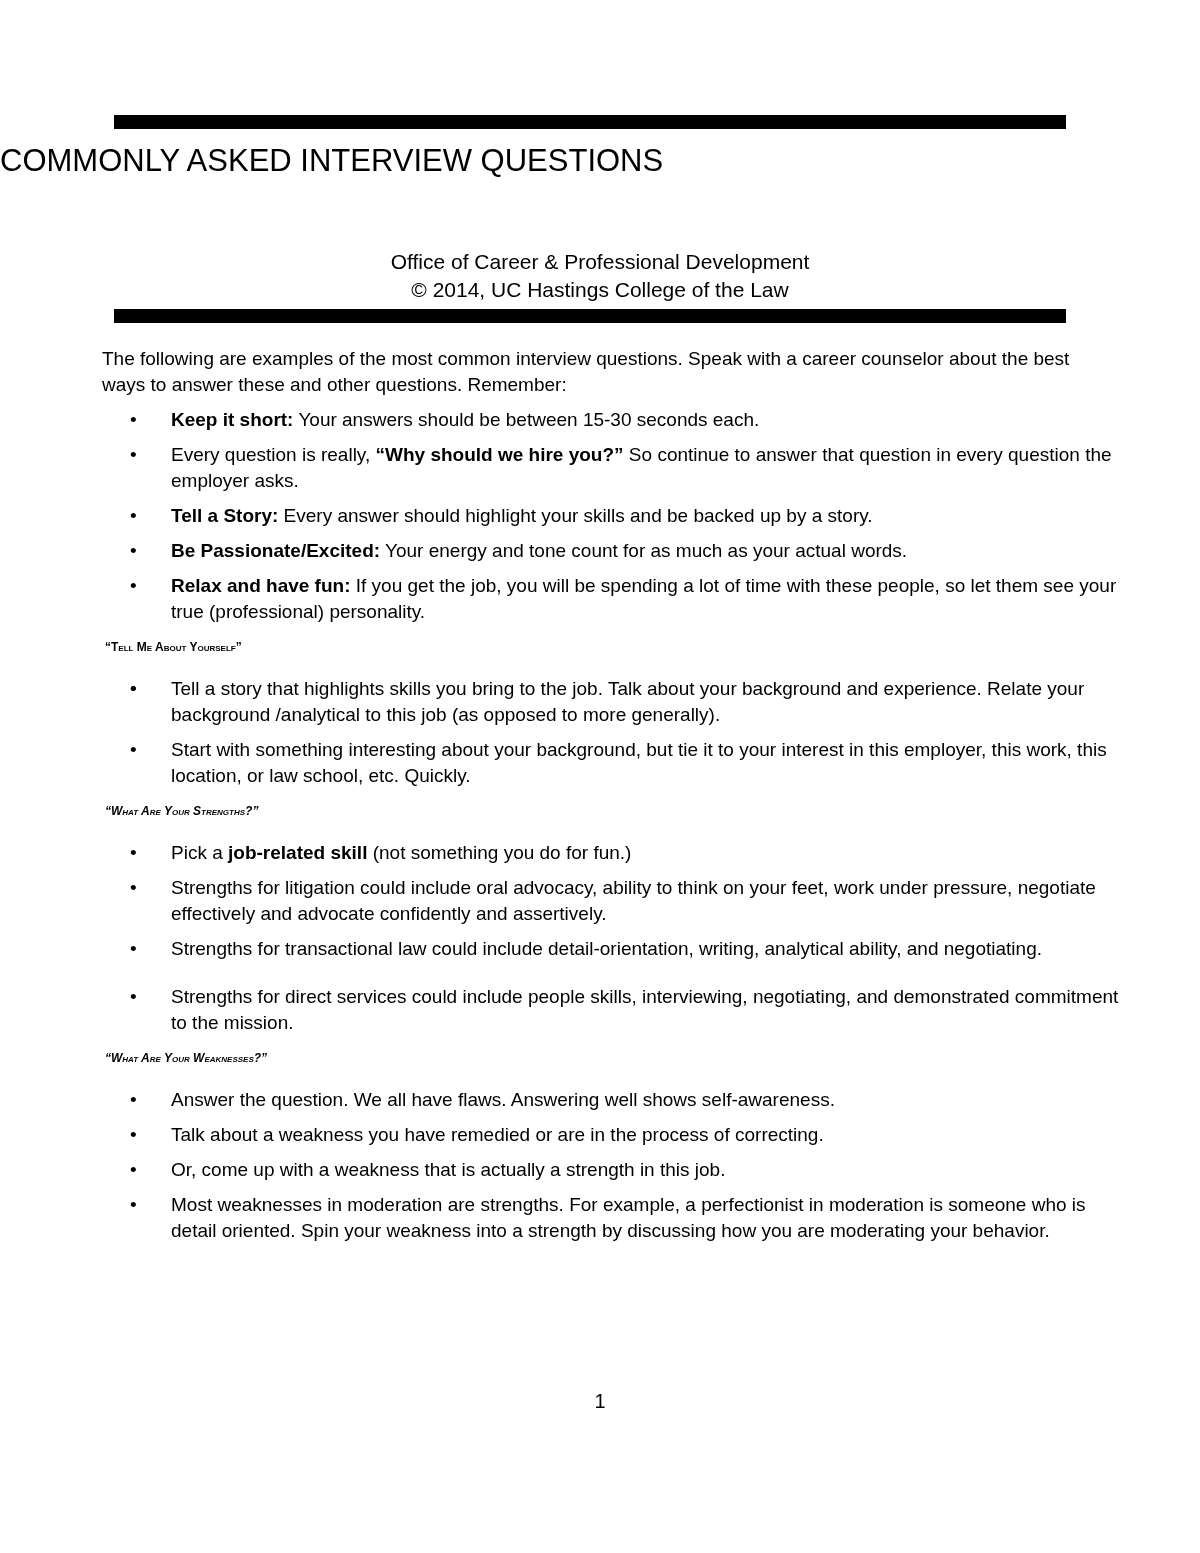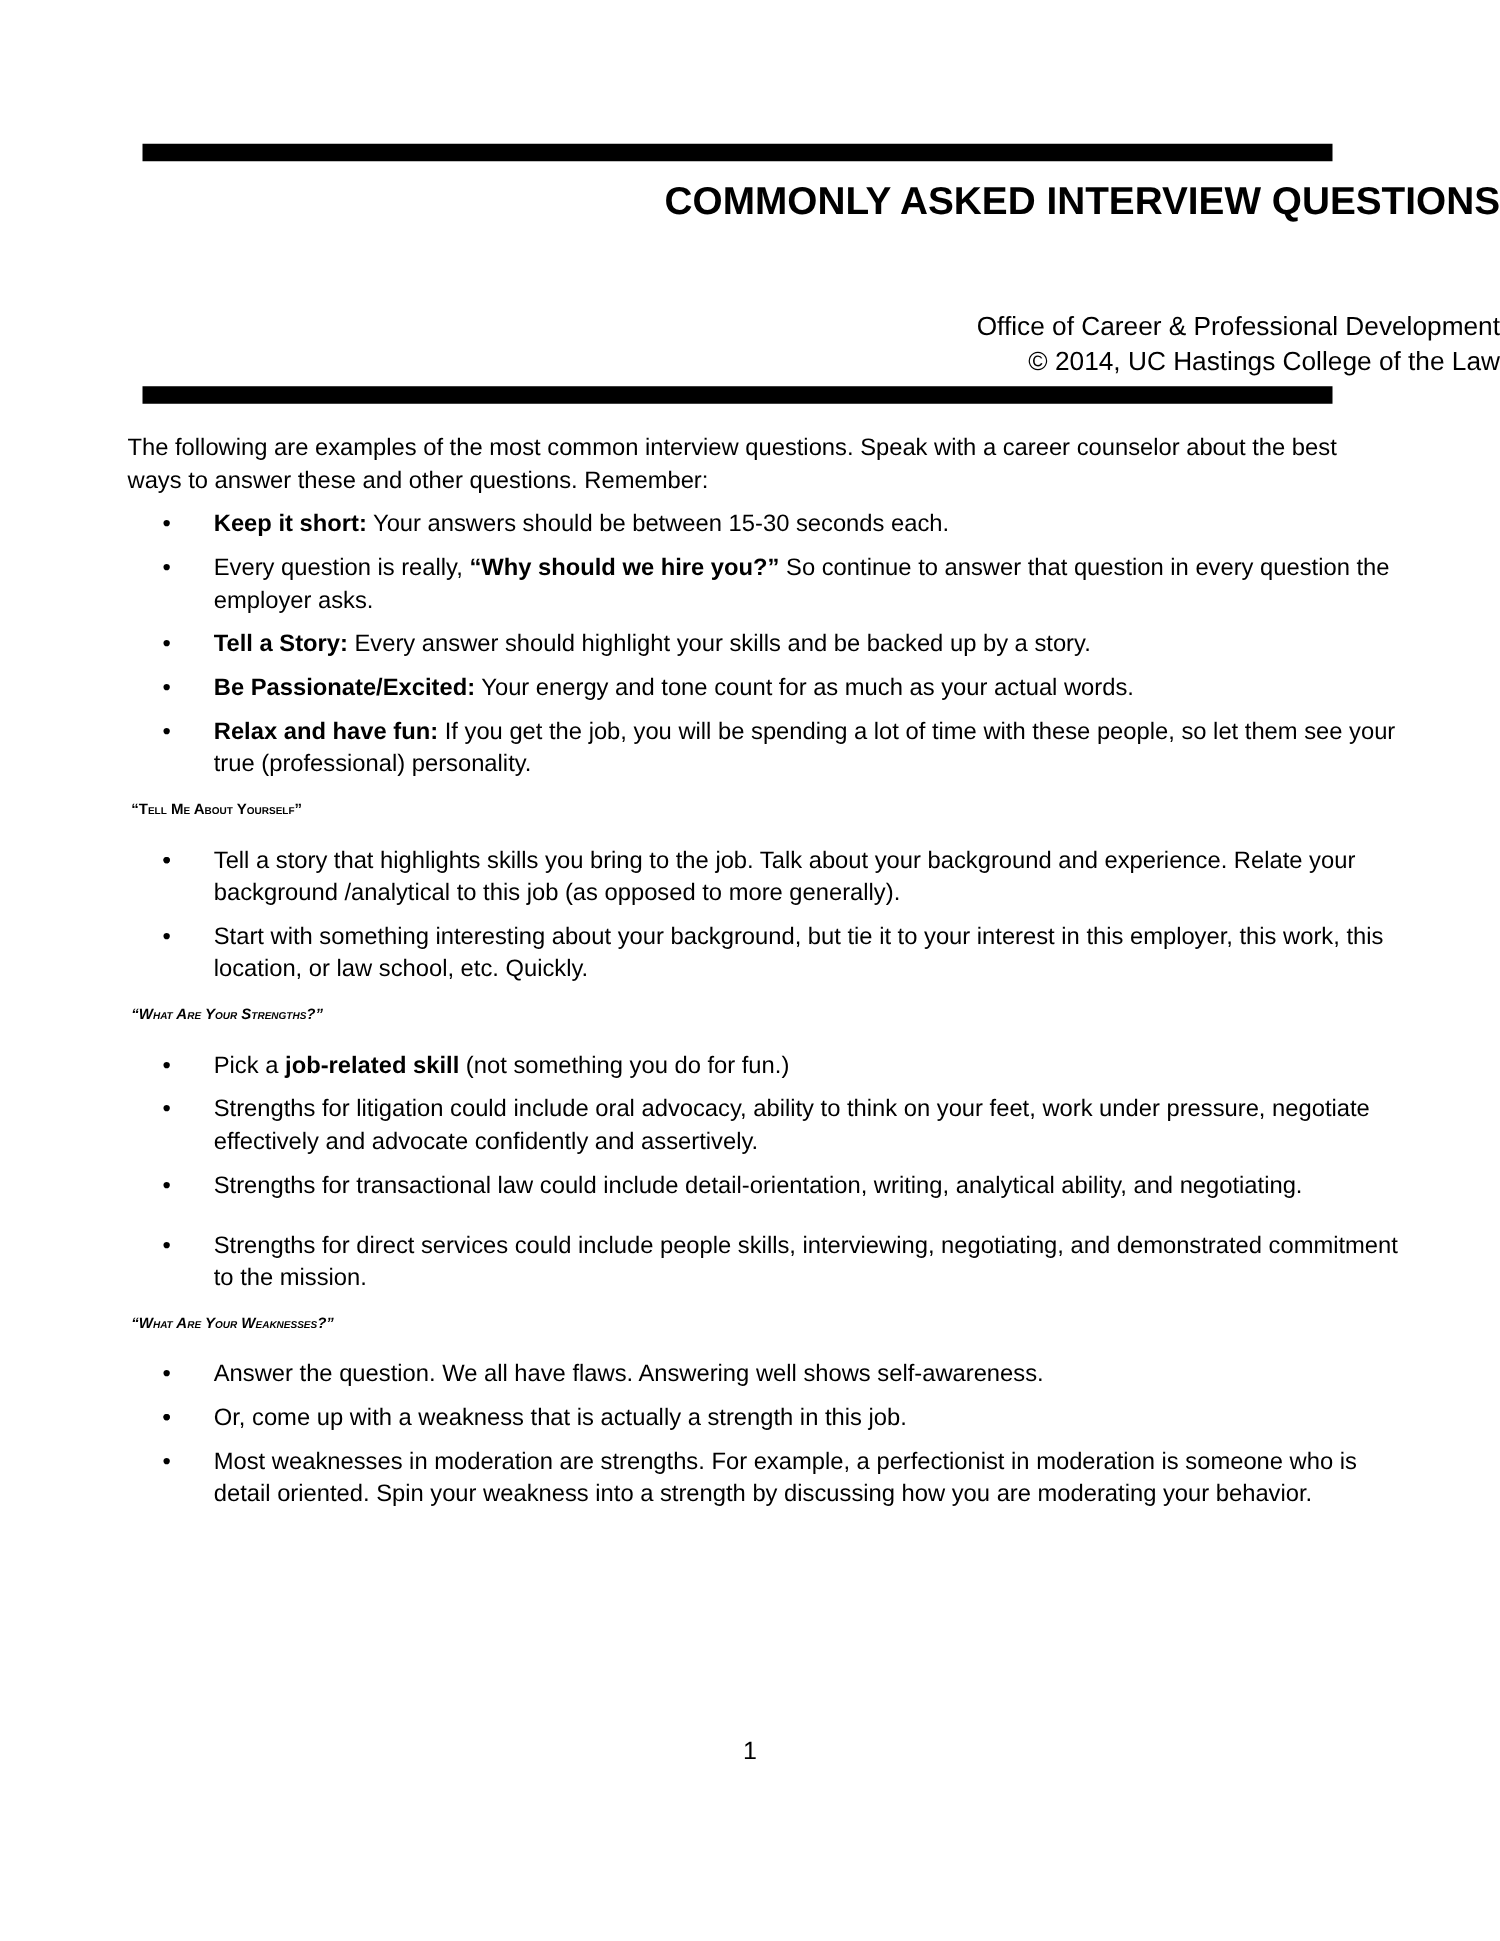--- a/index.html
+++ b/index.html
@@ -4,25 +4,25 @@
 <style>
   html, body { margin: 0; padding: 0; background: #ffffff; }
   body {
     width: 1200px; height: 1553px; position: relative; overflow: hidden;
     font-family: "Liberation Sans", sans-serif; color: #000;
   }
   .bar { position: absolute; left: 114px; width: 952px; height: 14px; background: #000; }
   .bar.top { top: 115px; }
   .bar.bottom { top: 309px; }
   .title {
-    position: absolute; left: 0; width: 1200px; text-align: right;
-    font-weight: bold; font-size: 31px; line-height: 42px; top: 140px;
+    position: absolute; left: 0; width: 1200px; text-align: left;
+    font-weight: normal; font-size: 31px; line-height: 42px; top: 140px;
   }
   .subtitle {
-    position: absolute; left: 0; width: 1200px; text-align: right;
+    position: absolute; left: 0; width: 1200px; text-align: center;
     font-size: 21px; line-height: 28px; top: 248px;
   }
   .content {
     position: absolute; left: 102px; top: 346px; width: 1030px;
     font-size: 19px; line-height: 26px;
   }
   .intro { margin: 0 0 9px 0; width: 990px; }
   ul { list-style: none; margin: 0; padding: 0; }
   li { position: relative; padding-left: 69px; margin-bottom: 9px; }
   li .bullet { position: absolute; left: 28px; top: 0; }
@@ -73,19 +73,19 @@
   <ul>
     <li><span class="bullet">•</span><span>Pick a </span><b>job-related skill</b><span> (not something you do for fun.)</span></li>
     <li><span class="bullet">•</span><span>Strengths for litigation could include oral advocacy, ability to think on your feet, work under pressure, negotiate effectively and advocate confidently and assertively.</span></li>
     <li><span class="bullet">•</span><span>Strengths for transactional law could include detail-orientation, writing, analytical ability, and negotiating.</span></li>
     <li class="gap"><span class="bullet">•</span><span>Strengths for direct services could include people skills, interviewing, negotiating, and demonstrated commitment to the mission.</span></li>
   </ul>
 
   <div class="heading h2">“What Are Your Weaknesses?”</div>
   <ul>
     <li><span class="bullet">•</span><span>Answer the question. We all have flaws. Answering well shows self-awareness.</span></li>
-    <li><span class="bullet">•</span></li>
+    <li><span class="bullet">•</span><span>Talk about a weakness you have remedied or are in the process of correcting.</span></li>
     <li><span class="bullet">•</span><span>Or, come up with a weakness that is actually a strength in this job.</span></li>
     <li><span class="bullet">•</span><span>Most weaknesses in moderation are strengths. For example, a perfectionist in moderation is someone who is detail oriented. Spin your weakness into a strength by discussing how you are moderating your behavior.</span></li>
   </ul>
 </div>
 
 <div class="page-num">1</div>
 
 </body></html>

